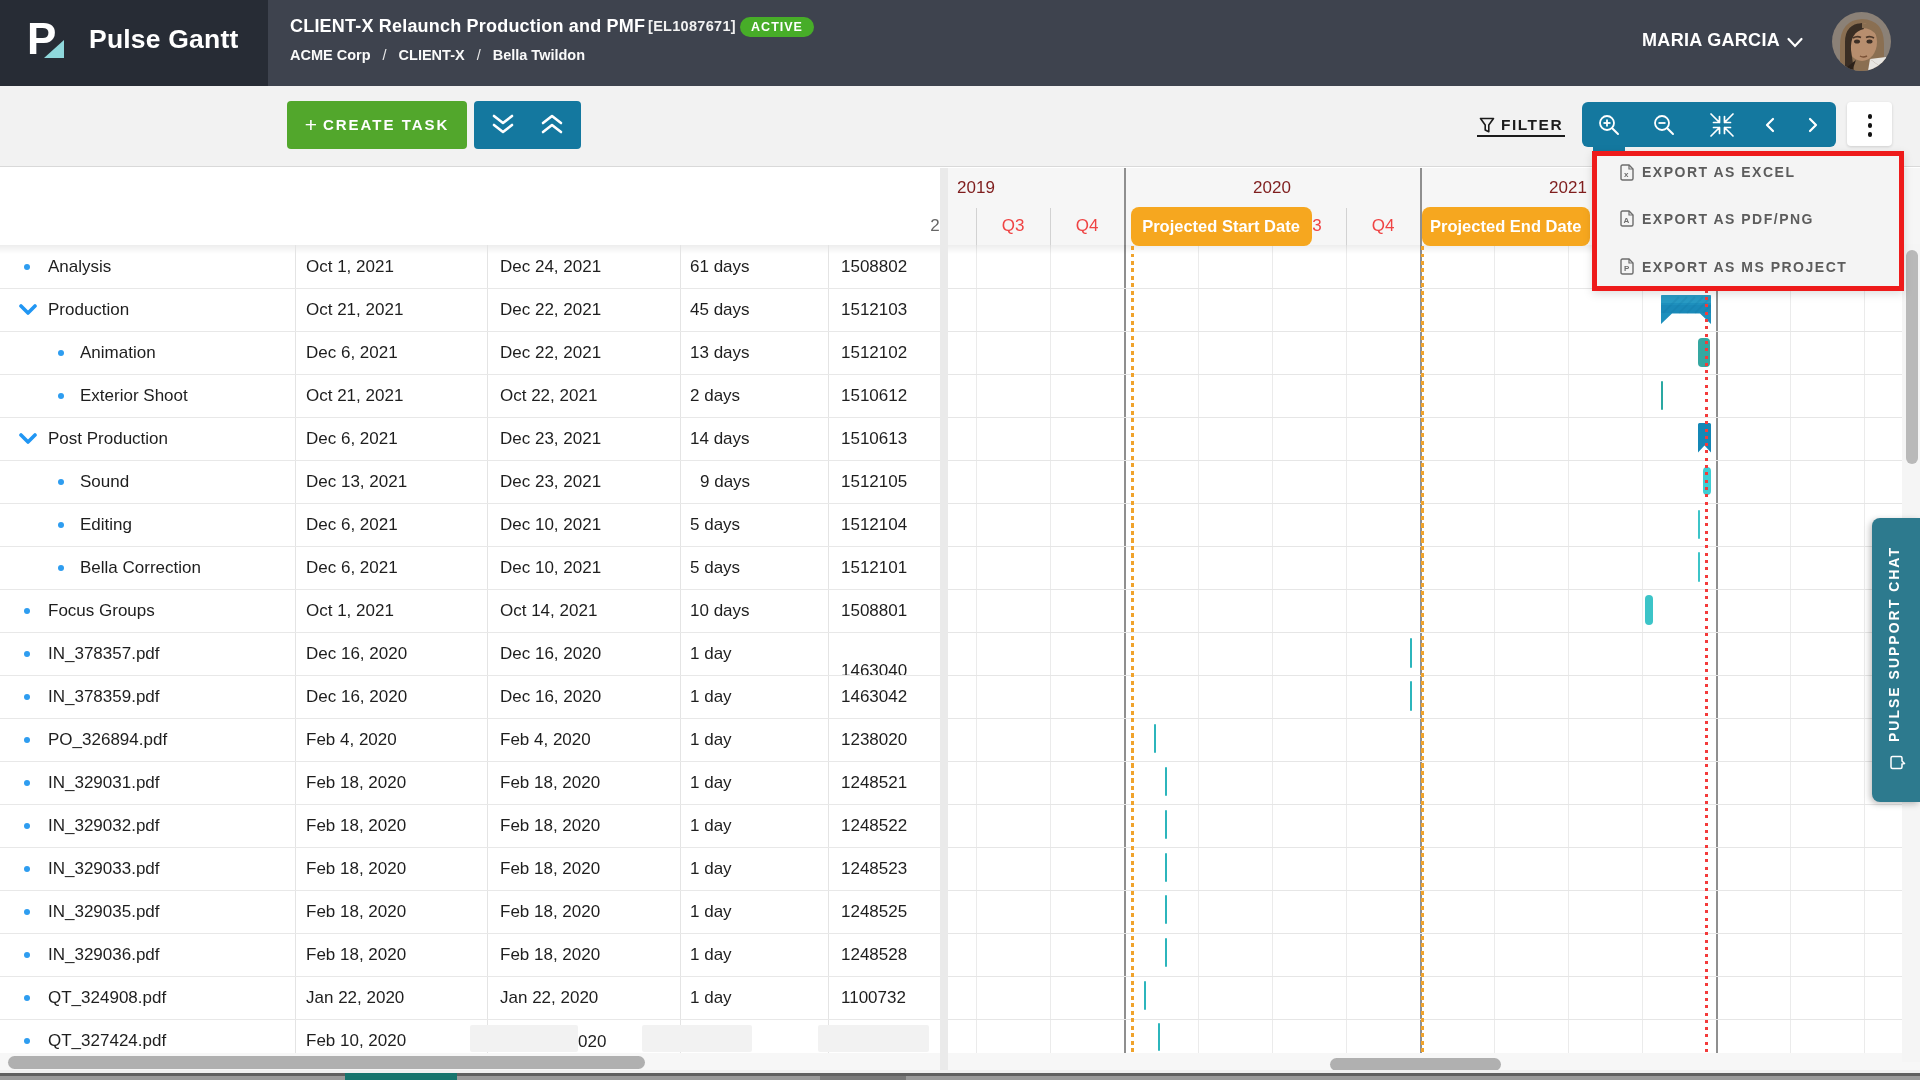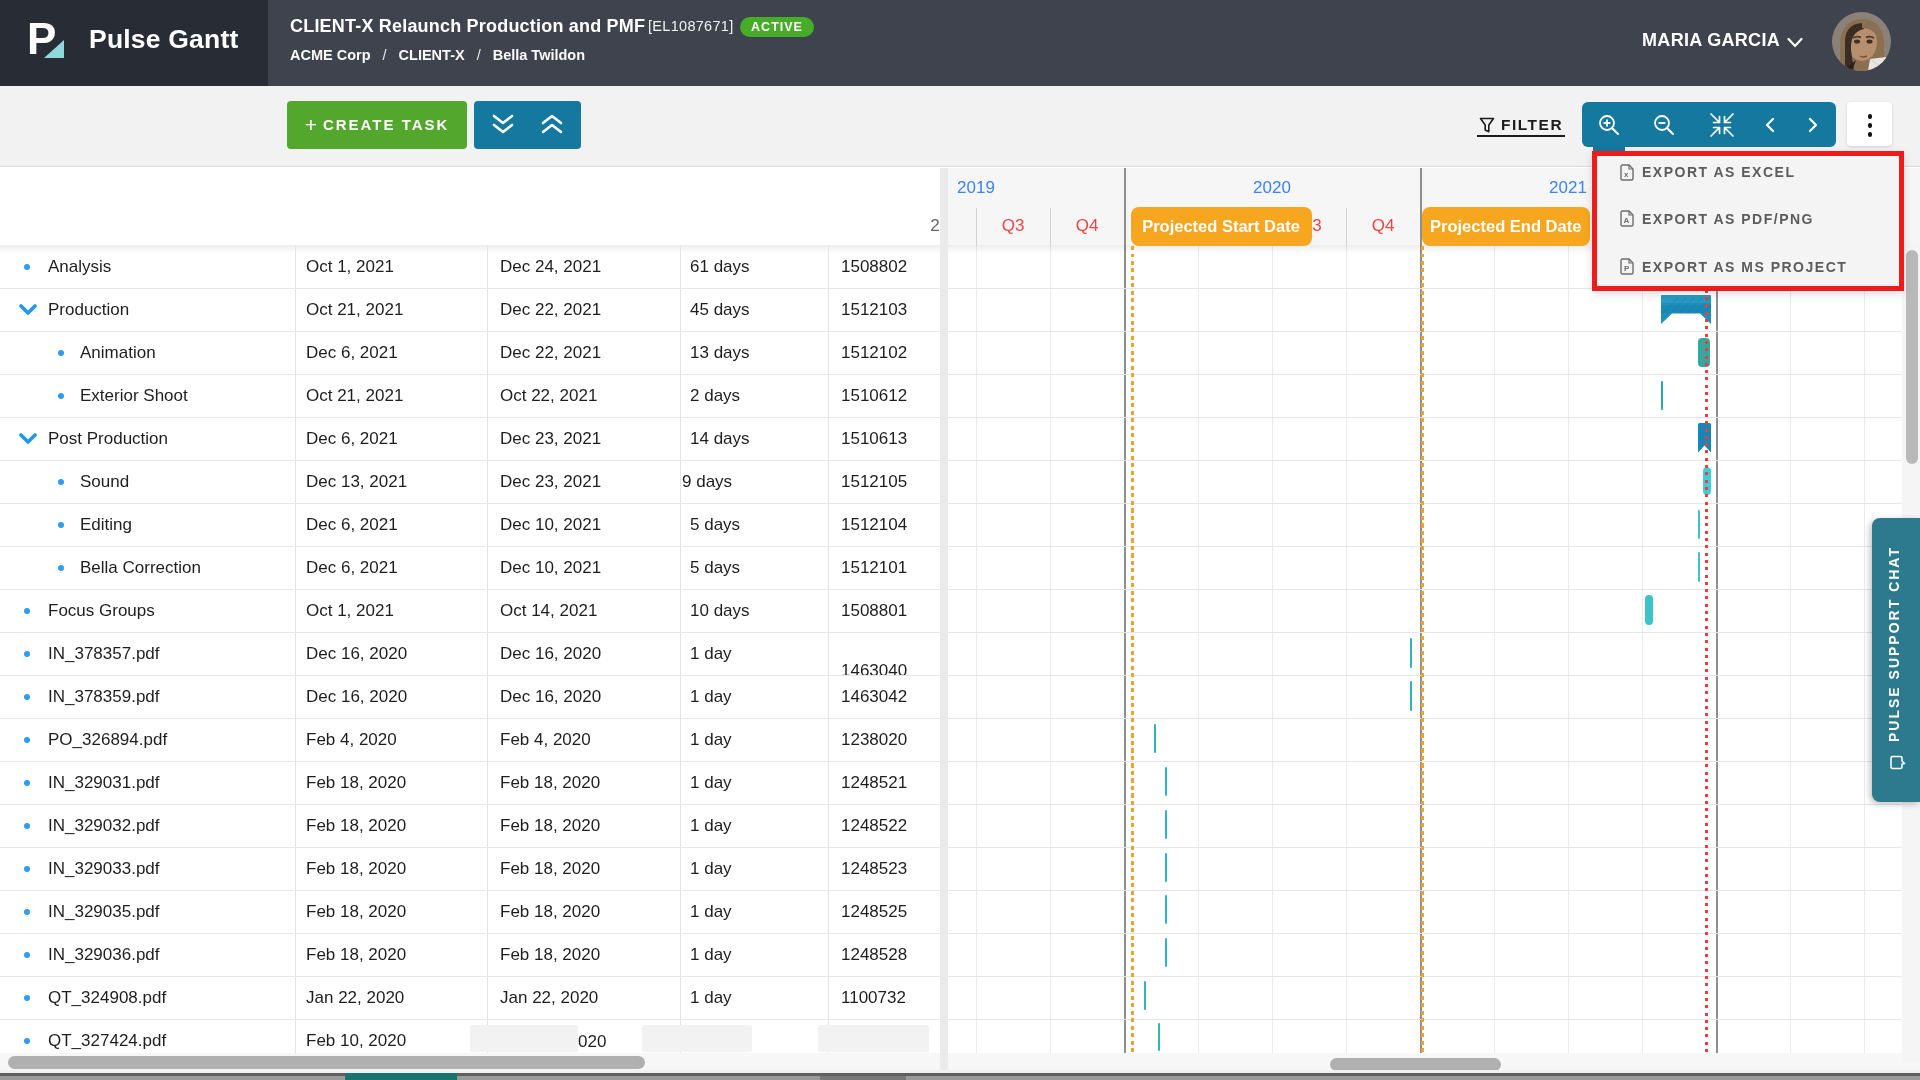--- a/index.html
+++ b/index.html
@@ -1,21 +1,21 @@
 <!DOCTYPE html>
 <html><head><meta charset="utf-8"><style>
 *{margin:0;padding:0;box-sizing:border-box}
 html,body{width:1920px;height:1080px;overflow:hidden}
 #page{position:relative;width:1920px;height:1080px;background:#fff;font-family:"Liberation Sans",sans-serif;}
 
 #hdrL{position:absolute;left:0;top:0;width:268px;height:86px;background:#272c35}
 #hdrR{position:absolute;left:268px;top:0;width:1652px;height:86px;background:#3e434e}
 #brand{position:absolute;left:89px;top:24px;color:#fff;font-size:26.5px;font-weight:bold;letter-spacing:.2px}
 #title{position:absolute;left:22px;top:16px;color:#fff;font-size:18px;font-weight:bold;letter-spacing:.2px}
-#elid{position:absolute;left:380px;top:18px;font-size:14.5px;font-weight:normal;color:#f2f2f2;letter-spacing:.3px}
+#elid{position:absolute;left:380px;top:18px;font-size:14.5px;font-weight:bold;color:#f2f2f2;letter-spacing:.3px}
 #badge{position:absolute;left:472px;top:17px;width:74px;height:20px;background:#47ad28;border-radius:10px;color:#fff;font-size:12.5px;font-weight:bold;letter-spacing:1px;text-align:center;line-height:20px}
 #crumb{position:absolute;left:22px;top:47px;color:#fafafa;font-size:14.5px;font-weight:bold}
 #crumb span{color:#e8e8e8;font-weight:normal;padding:0 12px}
 #user{position:absolute;right:140px;top:30px;color:#fff;font-size:18px;font-weight:bold;letter-spacing:.3px}
 
 #tbar{position:absolute;left:0;top:86px;width:1920px;height:81px;background:#f2f2f2;border-bottom:1px solid #d9d9d9}
 #search{position:absolute;left:23px;top:18px;width:255px;height:46px;background:#fff;border:1.5px solid #c9c9c9;border-radius:23px}
 #search .ph{position:absolute;left:61px;top:12px;font-size:18px;font-style:italic;color:#3c3c3c}
 #btnCreate{position:absolute;left:287px;top:15px;width:180px;height:48px;background:#52a72c;border-radius:4px;color:#fff;text-align:center;line-height:48px;font-size:15px;font-weight:bold;letter-spacing:2px}
 #btnCreate b{font-size:21px;font-weight:normal;vertical-align:-2px;letter-spacing:0;margin-right:6px}
@@ -41,21 +41,21 @@
 
 #split{position:absolute;left:940px;top:168px;width:8px;height:912px;background:#eaeaea}
 
 #gpane{position:absolute;left:948px;top:168px;width:972px;height:912px;background:#fff;overflow:hidden}
 #ghead{position:absolute;left:0;top:0;width:972px;height:76.5px;background:#f6f6f6}
 #gshadow{position:absolute;left:0;top:76.5px;width:972px;height:9px;background:linear-gradient(to bottom,rgba(0,0,0,.07),rgba(0,0,0,0))}
 .yline{position:absolute;top:0;height:884.5px;width:2px;background:#8f8f8f}
 .qlineh{position:absolute;top:40px;height:36.5px;width:1px;background:#d2d2d2}
 .qlineb{position:absolute;top:76.5px;height:808px;width:1px;background:#ebebeb}
 .ghline{position:absolute;left:0;width:954px;height:1px;background:#e6e6e6}
-.ylab{position:absolute;top:10px;width:120px;text-align:center;font-size:17px;color:#3b82f6}
+.ylab{position:absolute;top:10px;width:120px;text-align:center;font-size:17px;color:#7f1d1d}
 .qlab{position:absolute;top:48px;width:80px;text-align:center;font-size:17px;color:#ef4444}
 .plab{position:absolute;top:39px;height:39px;background:#f6a71f;border-radius:8px;color:#fff;font-size:16.5px;font-weight:bold;text-align:center;line-height:39px}
 .odash{position:absolute;top:78px;height:806.5px;width:3px;background:repeating-linear-gradient(to bottom,#f0a32c 0,#f0a32c 4px,rgba(0,0,0,0) 4px,rgba(0,0,0,0) 7.5px)}
 #rdash{position:absolute;left:756.5px;top:78px;height:808px;width:3px;background:repeating-linear-gradient(to bottom,#f33b3b 0,#f33b3b 3px,rgba(0,0,0,0) 3px,rgba(0,0,0,0) 7.3px)}
 #gscroll{position:absolute;left:0;top:884.5px;width:972px;height:30px;background:#f7f7f7}
 #gthumb{position:absolute;left:382px;top:890px;width:171px;height:13px;border-radius:6.5px;background:#b0b0b0}
 #vtrack{position:absolute;left:954px;top:76px;width:18px;height:818px;background:#f5f5f5}
 #vthumb{position:absolute;left:958px;top:82px;width:12px;height:214px;border-radius:6px;background:#b9b9b9}
 
 #chat{position:absolute;left:1872px;top:518px;width:48px;height:284px;background:#2d7a8e;border-radius:8px 0 0 8px;box-shadow:-2px 2px 6px rgba(0,0,0,.25)}
@@ -164,21 +164,21 @@
       <div class="c" style="left:48px;top:248.5px">Post Production</div>
       <div class="c" style="left:306px;top:248.5px">Dec 6, 2021</div>
       <div class="c" style="left:500px;top:248.5px">Dec 23, 2021</div>
       <div class="c" style="left:690px;top:248.5px">14 days</div>
       <div class="c" style="left:841px;top:248.5px">1510613</div>
 <div class="hline" style="top:291.5px"></div>
 <div class="dot" style="left:58px;top:310.5px"></div>
       <div class="c" style="left:80px;top:291.5px">Sound</div>
       <div class="c" style="left:306px;top:291.5px">Dec 13, 2021</div>
       <div class="c" style="left:500px;top:291.5px">Dec 23, 2021</div>
-      <div class="c" style="left:682px;top:291.5px">9 days</div>
+      <div class="c" style="left:700px;top:291.5px">9 days</div>
       <div class="c" style="left:841px;top:291.5px">1512105</div>
 <div class="hline" style="top:334.5px"></div>
 <div class="dot" style="left:58px;top:353.5px"></div>
       <div class="c" style="left:80px;top:334.5px">Editing</div>
       <div class="c" style="left:306px;top:334.5px">Dec 6, 2021</div>
       <div class="c" style="left:500px;top:334.5px">Dec 10, 2021</div>
       <div class="c" style="left:690px;top:334.5px">5 days</div>
       <div class="c" style="left:841px;top:334.5px">1512104</div>
 <div class="hline" style="top:377.5px"></div>
 <div class="dot" style="left:58px;top:396.5px"></div>

